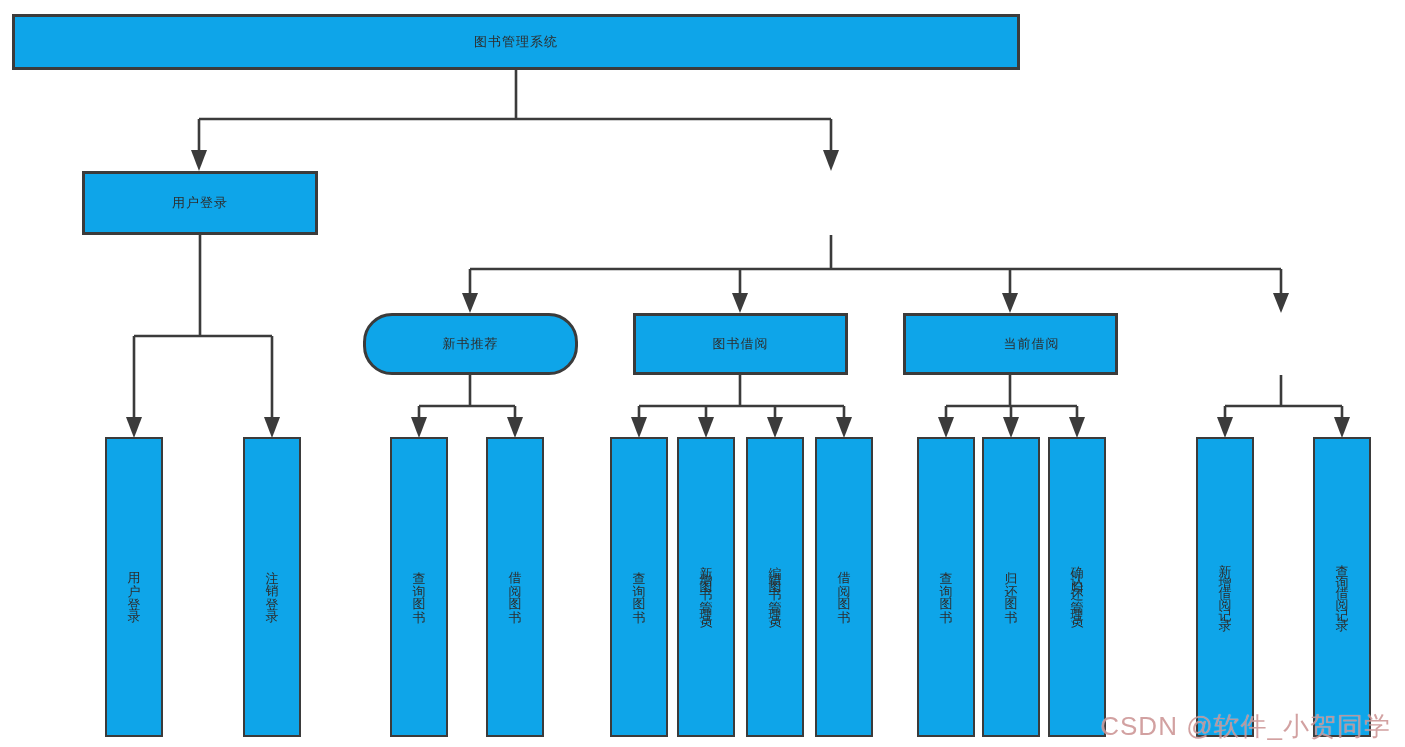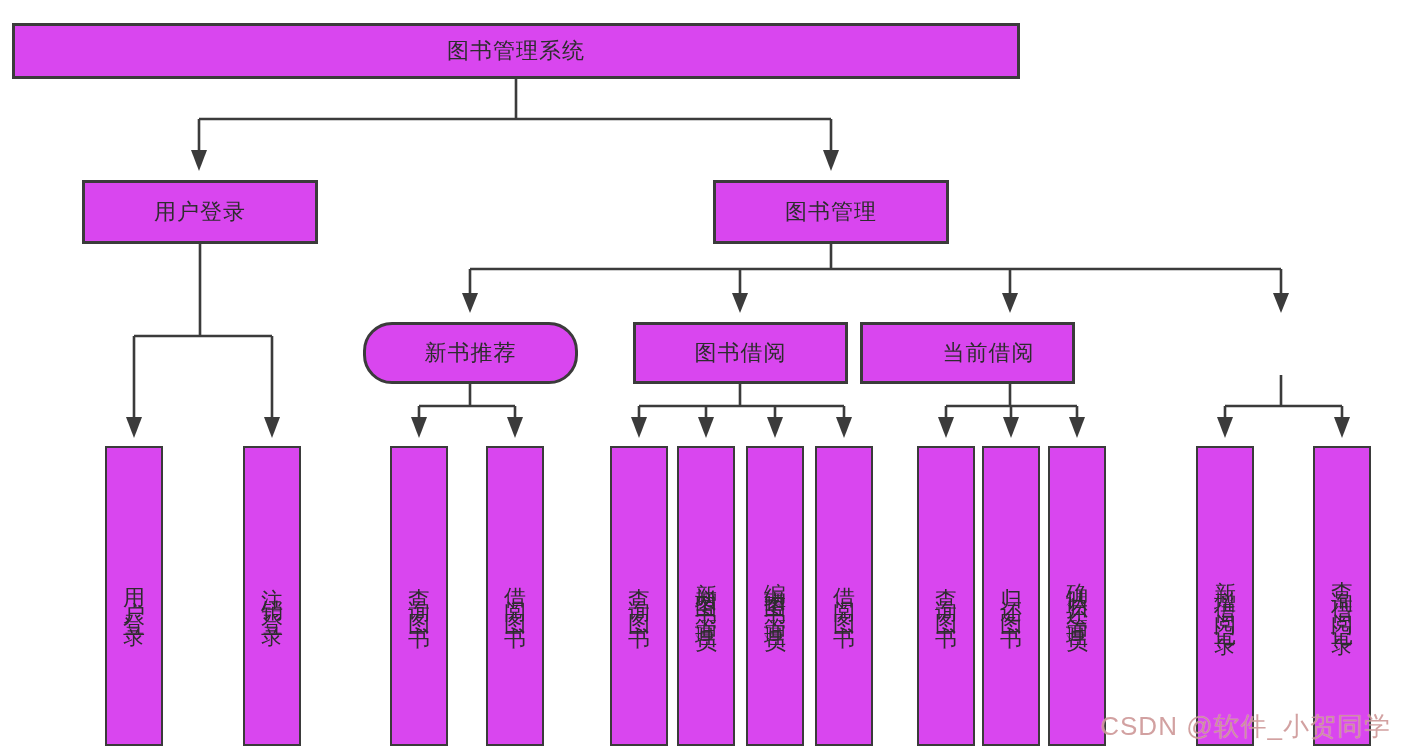--- a/index.html
+++ b/index.html
@@ -16,30 +16,29 @@
     overflow: hidden;
   }
   #wires {
     position: absolute;
     left: 0; top: 0;
     width: 1405px; height: 747px;
   }
   .node {
     position: absolute;
     box-sizing: border-box;
-    background: #d946ef;
+    background: #0ea5e9;
     border: 3px solid #3b3b3b;
     display: flex;
     align-items: center;
     justify-content: center;
     color: #2d2d2d;
-    font-size: 22px;
+    font-size: 13px;
     letter-spacing: 1px;
     z-index: 2;
-    margin-top: 9px;
   }
   .rootbox   { left: 12px;  top: 14px;  width: 1008px; height: 56px; }
   .l2box     { top: 171px;  width: 236px; height: 64px; }
   .l3box     { top: 313px;  width: 215px; height: 62px; }
   .leaf {
     top: 437px;
     width: 58px;
     height: 300px;
     border-width: 2.5px;
   }
@@ -116,31 +115,28 @@
     </g>
   </svg>
 
   <div class="node rootbox">
     <span>图书管理系统</span>
   </div>
 
   <div class="node l2box" style="left:82px;">
     <span>用户登录</span>
   </div>
-  <div class="node l2box" style="left:713px;">
-    <span>图书管理</span>
-  </div>
 
   <div class="node l3box" style="left:363px;border-radius:29px;">
     <span>新书推荐</span>
   </div>
   <div class="node l3box" style="left:633px;">
     <span>图书借阅</span>
   </div>
-  <div class="node l3box" style="left:860px;padding-left:42px;">
+  <div class="node l3box" style="left:903px;padding-left:42px;">
     <span>当前借阅</span>
   </div>
 
   <div class="node leaf" style="left:105px;">
     <span>用户登录</span>
   </div>
   <div class="node leaf" style="left:243px;">
     <span>注销登录</span>
   </div>
 

